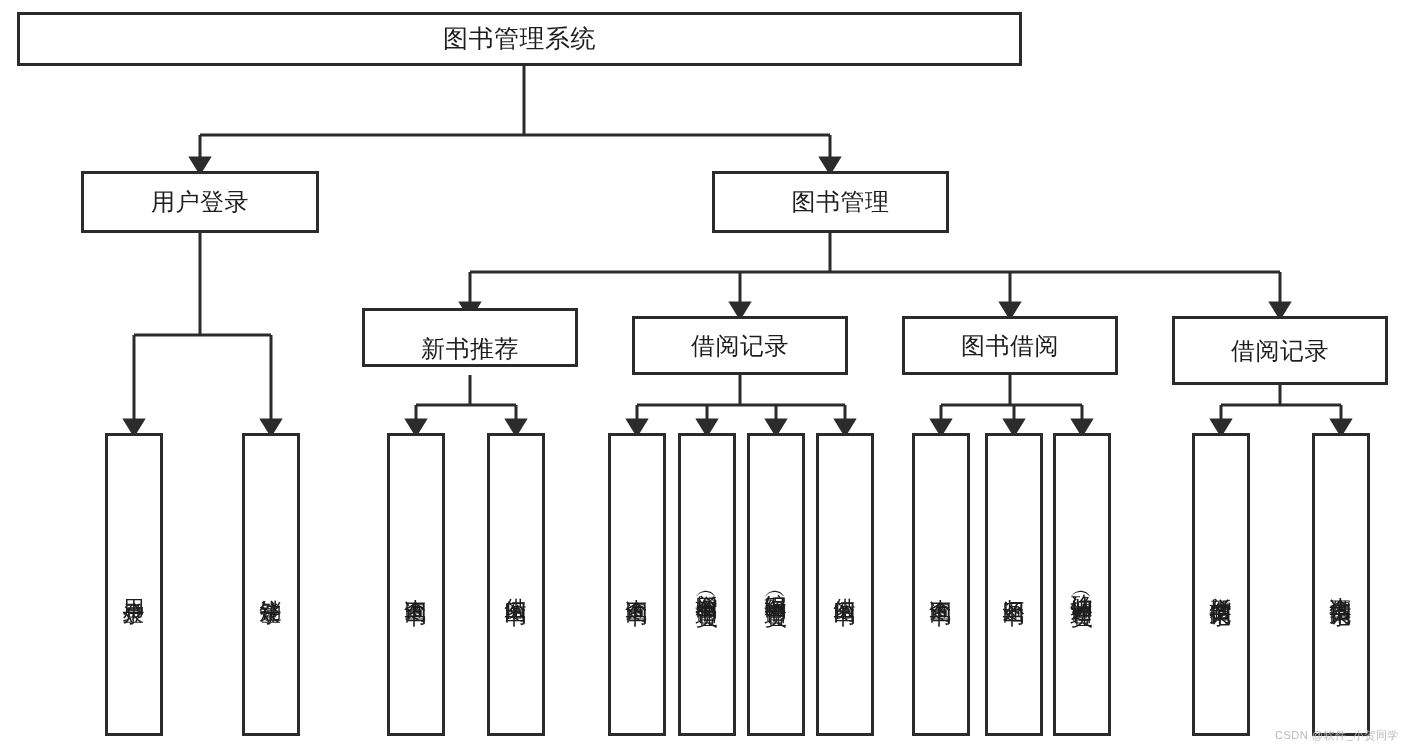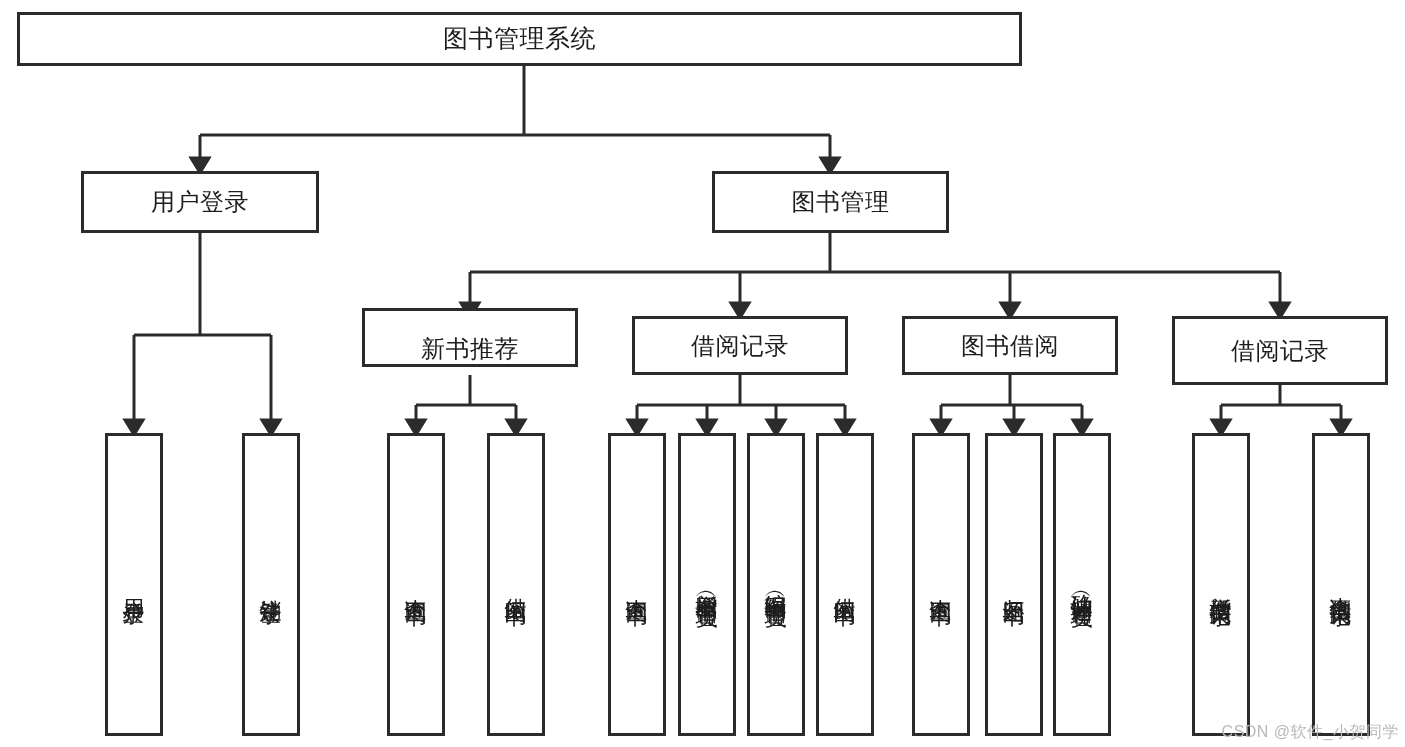--- a/index.html
+++ b/index.html
@@ -58,21 +58,21 @@
     font-size: 22px;
     line-height: 1.32;
     letter-spacing: 2px;
     white-space: normal;
     max-height: 100%;
   }
   #watermark {
     position: absolute;
     right: 6px;
     bottom: 4px;
-    font-size: 16px;
+    font-size: 11px;
     color: #b9b9b9;
     letter-spacing: 0.5px;
     white-space: nowrap;
     user-select: none;
   }
 </style>
 </head>
 <body>
 
 <div id="diagram-root">

